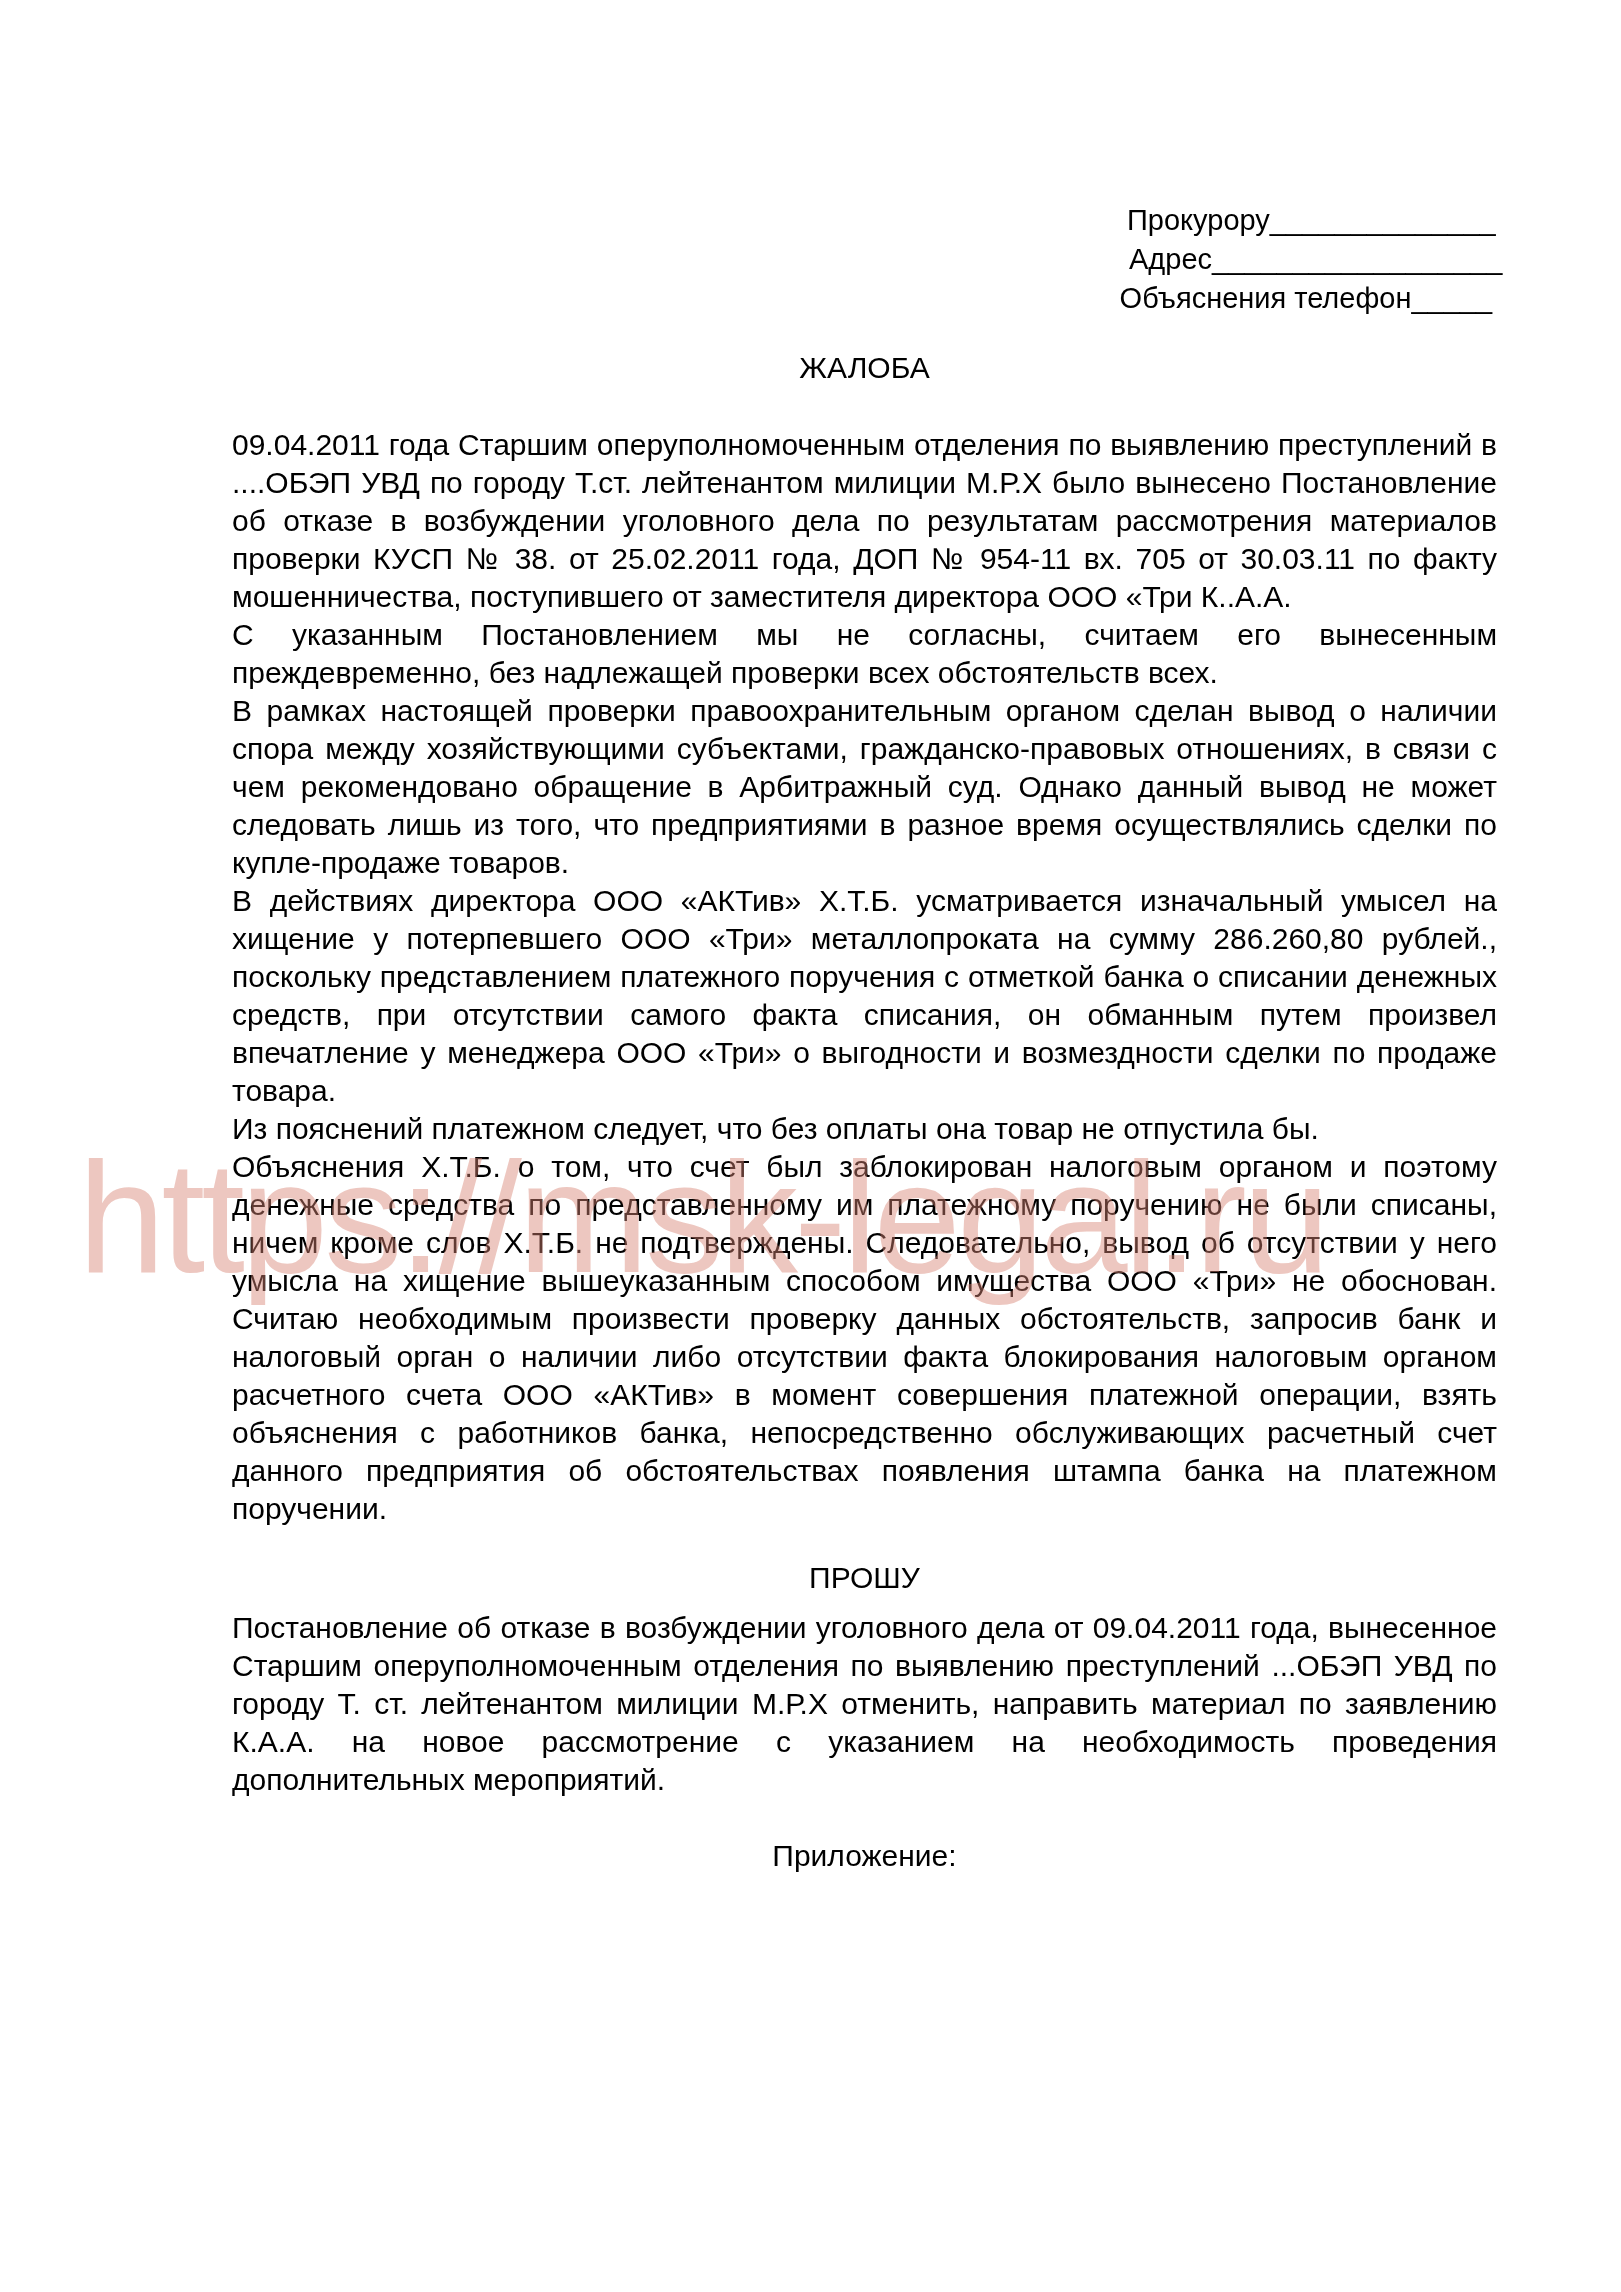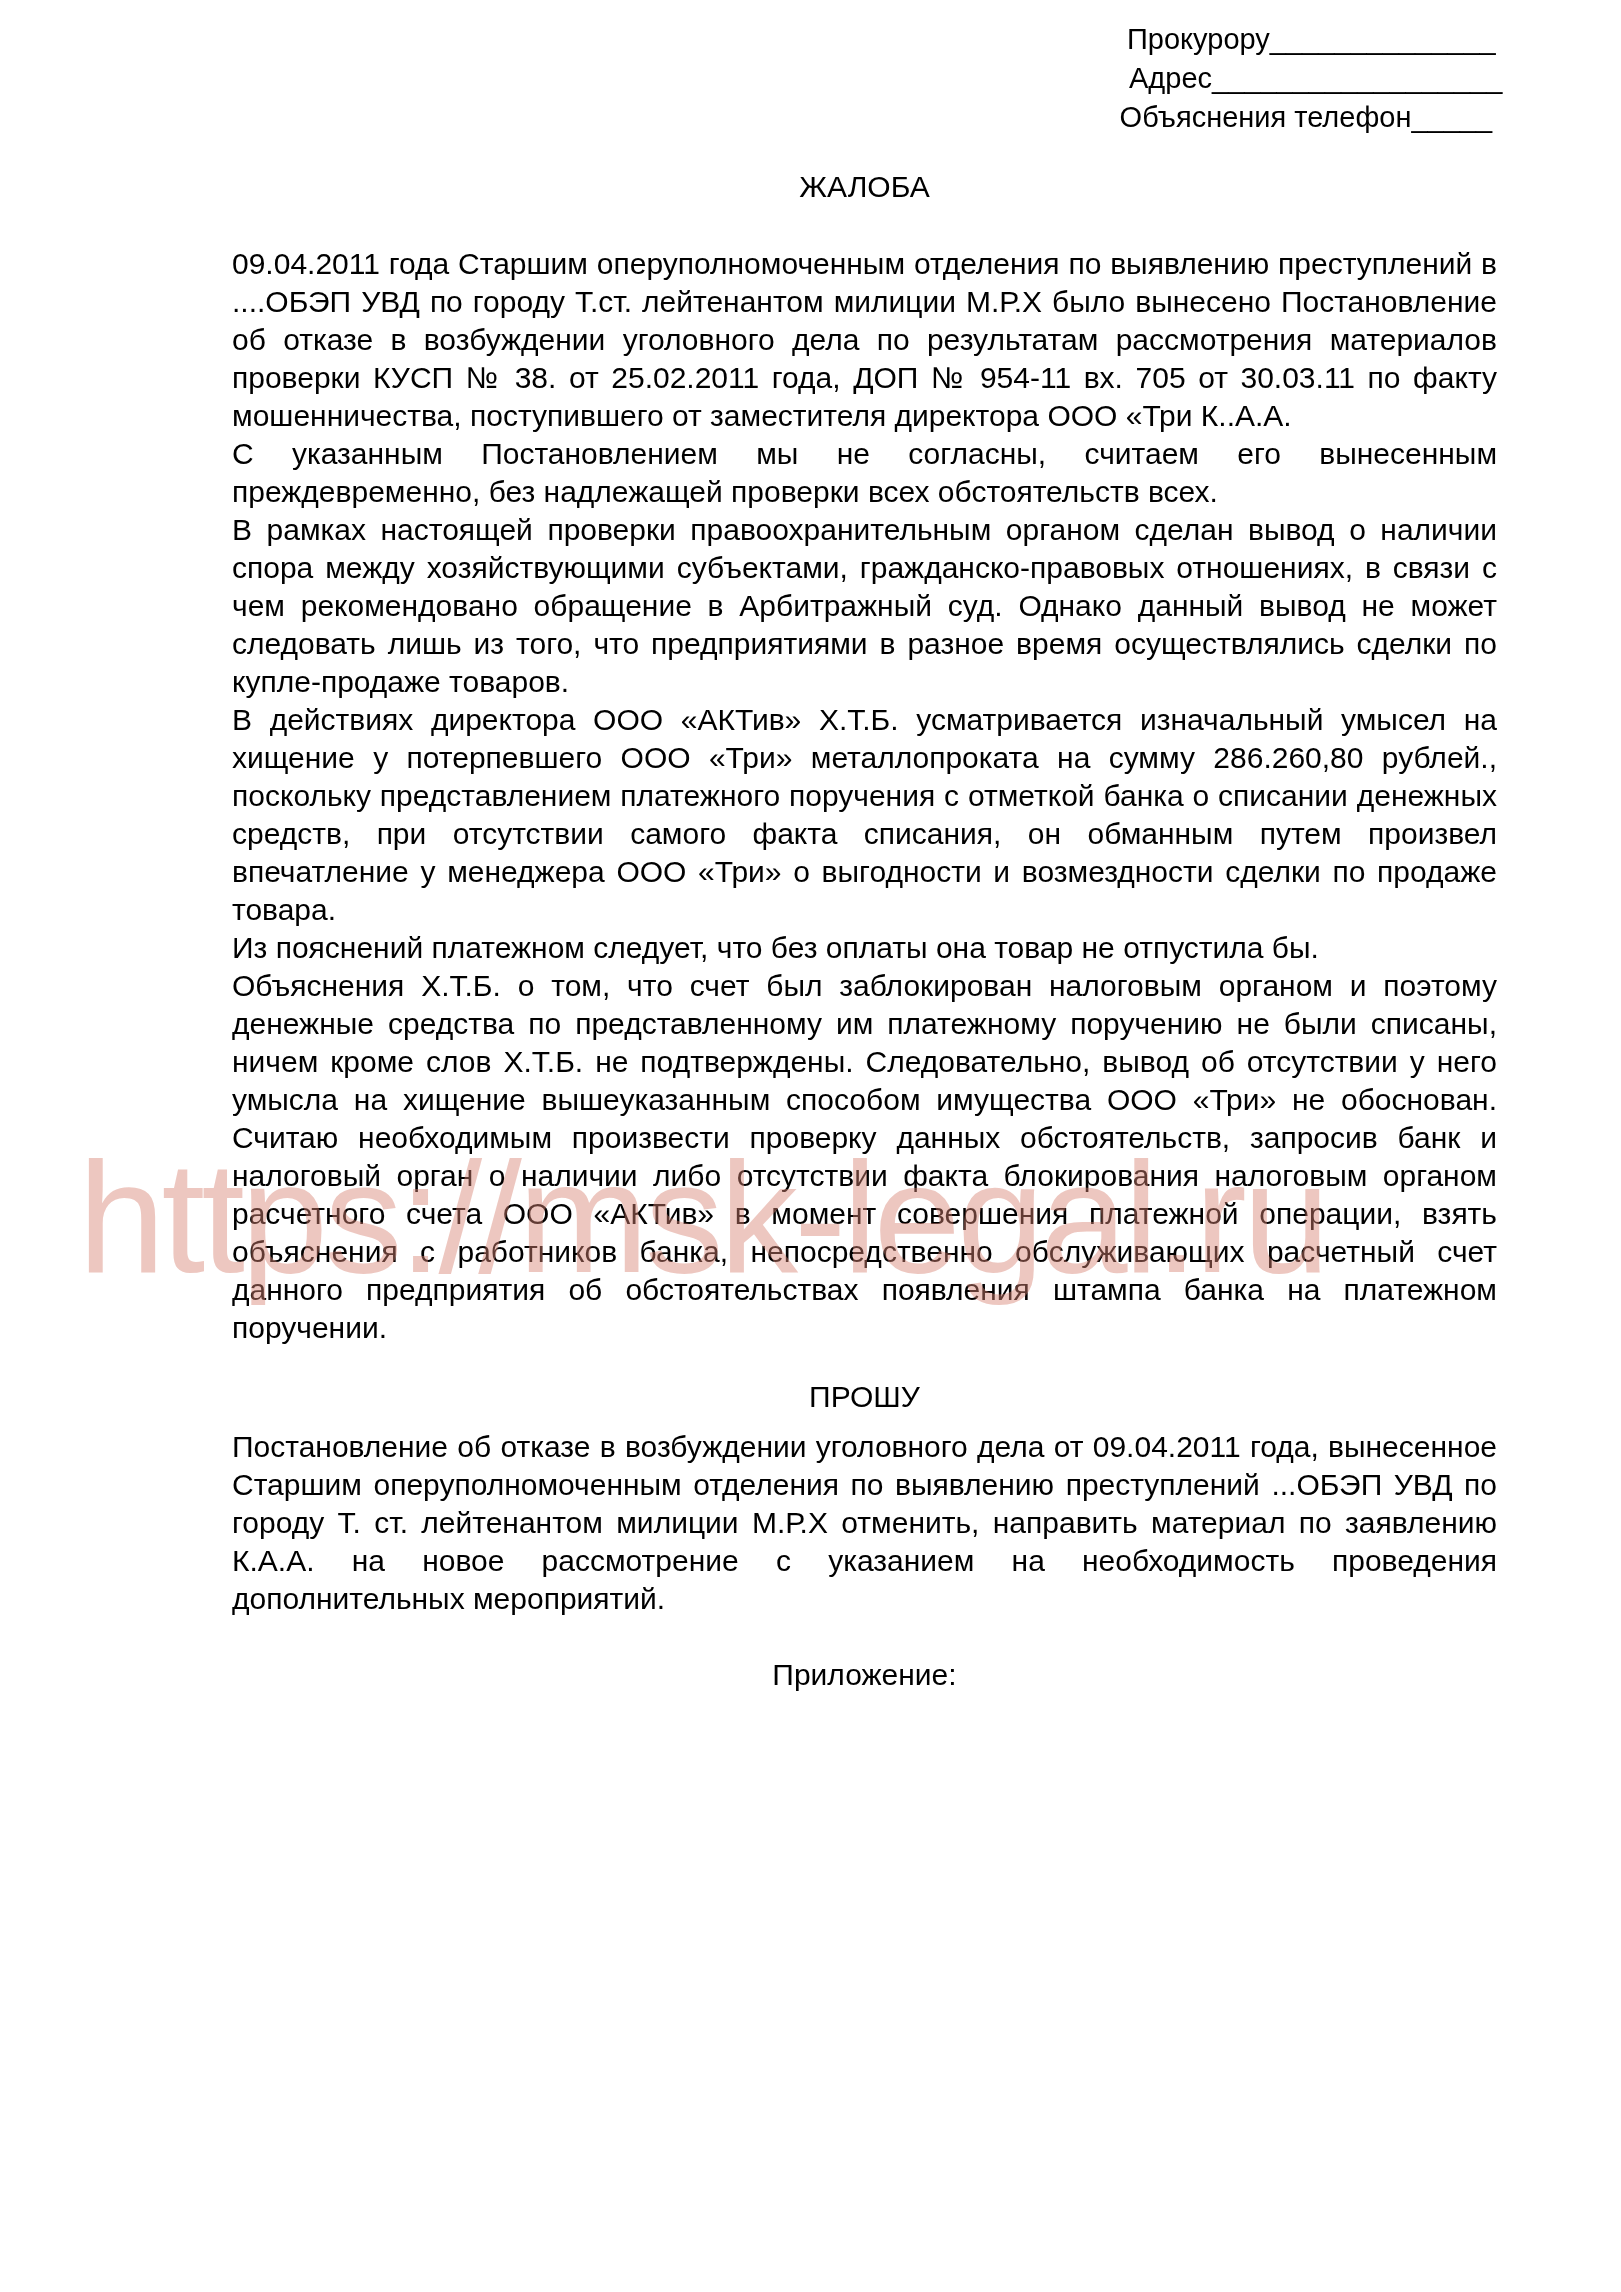--- a/index.html
+++ b/index.html
@@ -28,25 +28,25 @@
     white-space: nowrap;
     pointer-events: none;
     user-select: none;
   }
   
   .content {
     position: relative;
     z-index: 1;
   }
   .header-block {
+    padding-top: 201px;
     margin-left: 1098px;
     font-size: 29px;
     line-height: 39px;
     white-space: nowrap;
-    margin-top: 20px;
   }
   .header-line:nth-child(1) { padding-left: 29px; }
   .header-line:nth-child(2) { padding-left: 31px; }
   .header-line:nth-child(3) { padding-left: 21.6px; }
   .header-line:nth-child(4) { padding-left: 0; }
 
   .main {
     margin-left: 232px;
     width: 1265px;
     font-size: 30px;

